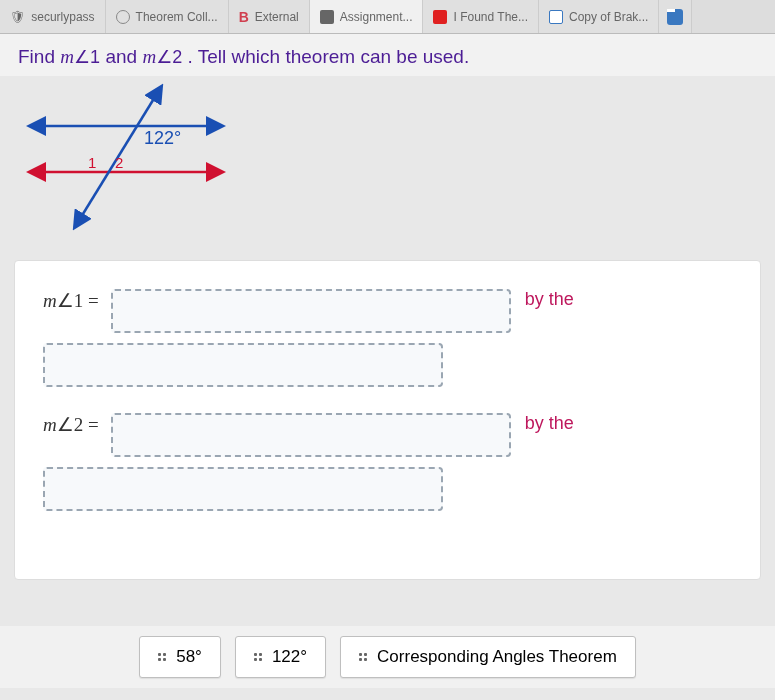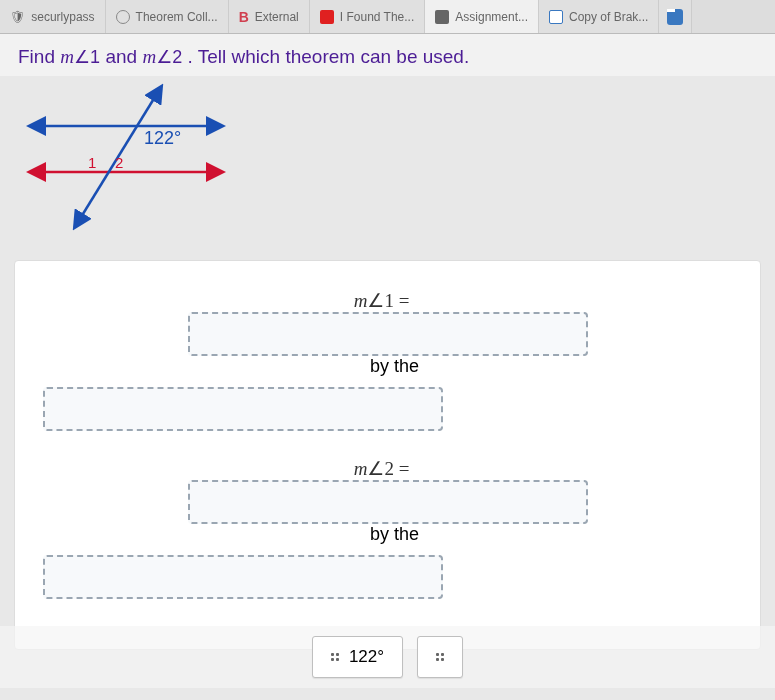--- a/index.html
+++ b/index.html
@@ -53,32 +53,32 @@
     }
     .figure svg { width: 100%; height: 100%; }
     .panel {
       background: #fff;
       margin: 18px 14px 0 14px;
       border-radius: 4px;
       padding: 28px 28px 24px 28px;
       border: 1px solid #ddd;
       min-height: 320px;
     }
-    .row { display: flex; align-items: center; margin-bottom: 10px; flex-wrap: wrap; flex-direction: column;}
+    .row { display: flex; align-items: flex-start; margin-bottom: 10px; flex-wrap: wrap;}
     .lbl { font-size: 19px; font-family: Georgia, serif; color: #333; margin-right: 12px;}
     .lbl .mi { font-style: italic; }
     .drop {
       border: 2px dashed #9aa6b2;
       background: #f7f9fb;
       height: 44px;
       border-radius: 4px;
     }
     .drop.w1 { width: 400px; }
     .drop.w2 { width: 400px; margin-left: 0; margin-top: 6px; margin-bottom: 26px;}
-    .bythe { font-size: 18px; color: #000000; margin-left: 14px; }
+    .bythe { font-size: 18px; color: #be185d; margin-left: 14px; }
     .tiles {
       position: absolute;
       bottom: 12px;
       left: 0; right: 0;
       display: flex;
       gap: 14px;
       justify-content: center;
       padding: 10px 0;
       background: rgba(245,245,245,0.7);
     }
@@ -111,27 +111,27 @@
     <span>securlypass</span>
   </div>
   <div class="tab">
     <span class="ico ico-gear"></span>
     <span>Theorem Coll...</span>
   </div>
   <div class="tab">
     <span class="ico-b">B</span>
     <span>External</span>
   </div>
-  <div class="tab">
-    <span class="ico ico-yt"></span>
-    <span>I Found The...</span>
-  </div>
   <div class="tab active">
     <span class="ico ico-sq"></span>
     <span>Assignment...</span>
+  </div>
+  <div class="tab">
+    <span class="ico ico-yt"></span>
+    <span>I Found The...</span>
   </div>
   <div class="tab">
     <span class="ico ico-doc"></span>
     <span>Copy of Brak...</span>
   </div>
   <div class="tab" style="padding:0 8px;">
     <span class="ico ico-menu" style="width:16px;height:16px;"></span>
   </div>
 </div>
 
@@ -185,23 +185,33 @@
 </div>
 
 <div class="tiles">
   <div class="tile">
     <span class="grip">
         <span></span>
         <span></span>
         <span></span>
         <span></span>
       </span>
-    <span>122°</span>
+    <span>58°</span>
   </div>
   <div class="tile">
     <span class="grip">
         <span></span>
         <span></span>
         <span></span>
         <span></span>
       </span>
+    <span>122°</span>
+  </div>
+  <div class="tile">
+    <span class="grip">
+        <span></span>
+        <span></span>
+        <span></span>
+        <span></span>
+      </span>
+    <span>Corresponding Angles Theorem</span>
   </div>
 </div>
 
 </body></html>

